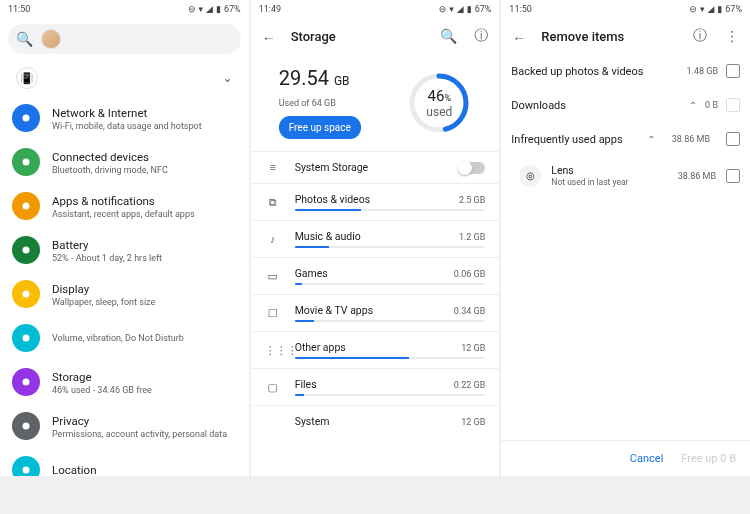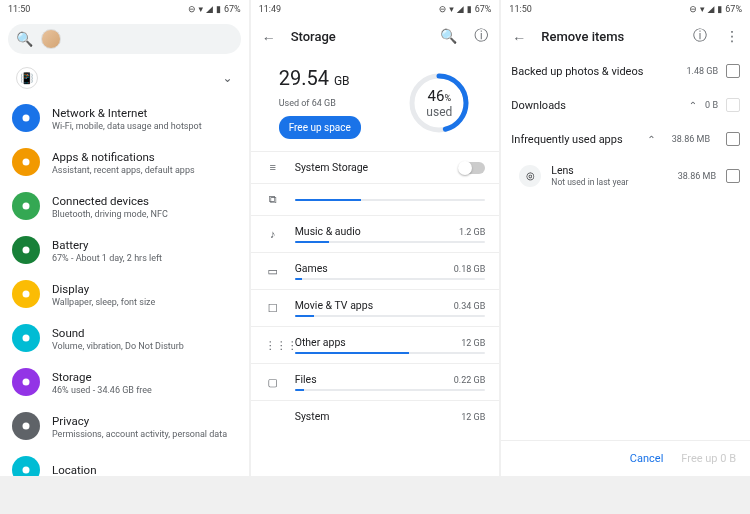--- a/index.html
+++ b/index.html
@@ -92,71 +92,70 @@
           <svg viewBox="0 0 24 24">
             <circle cx="12" cy="12" r="6"></circle>
           </svg>
         </div>
         <div class="s-text">
           <div class="s-title">Network &amp; Internet</div>
           <div class="s-sub">Wi-Fi, mobile, data usage and hotspot</div>
         </div>
       </div>
       <div class="s-item">
+        <div class="s-icon" style="background:#34a853">
+          <svg viewBox="0 0 24 24">
+            <circle cx="12" cy="12" r="6"></circle>
+          </svg>
+        </div>
+        <div class="s-text">
+          <div class="s-title">Connected devices</div>
+          <div class="s-sub">Bluetooth, driving mode, NFC</div>
+        </div>
+      </div>
+      <div class="s-item">
         <div class="s-icon" style="background:#f29900">
           <svg viewBox="0 0 24 24">
             <circle cx="12" cy="12" r="6"></circle>
           </svg>
         </div>
         <div class="s-text">
           <div class="s-title">Apps &amp; notifications</div>
           <div class="s-sub">Assistant, recent apps, default apps</div>
         </div>
       </div>
       <div class="s-item">
-        <div class="s-icon" style="background:#34a853">
-          <svg viewBox="0 0 24 24">
-            <circle cx="12" cy="12" r="6"></circle>
-          </svg>
-        </div>
-        <div class="s-text">
-          <div class="s-title">Connected devices</div>
-          <div class="s-sub">Bluetooth, driving mode, NFC</div>
-        </div>
-      </div>
-      <div class="s-item">
         <div class="s-icon" style="background:#178038">
           <svg viewBox="0 0 24 24">
             <circle cx="12" cy="12" r="6"></circle>
           </svg>
         </div>
         <div class="s-text">
           <div class="s-title">Battery</div>
-          <div class="s-sub">67% - About 1 day, 2 hrs left</div>
+          <div class="s-sub">52% - About 1 day, 2 hrs left</div>
         </div>
       </div>
       <div class="s-item">
         <div class="s-icon" style="background:#fbbc04">
           <svg viewBox="0 0 24 24">
             <circle cx="12" cy="12" r="6"></circle>
           </svg>
         </div>
         <div class="s-text">
           <div class="s-title">Display</div>
           <div class="s-sub">Wallpaper, sleep, font size</div>
         </div>
       </div>
       <div class="s-item">
         <div class="s-icon" style="background:#00bcd4">
           <svg viewBox="0 0 24 24">
             <circle cx="12" cy="12" r="6"></circle>
           </svg>
         </div>
         <div class="s-text">
-          <div class="s-title">Sound</div>
           <div class="s-sub">Volume, vibration, Do Not Disturb</div>
         </div>
       </div>
       <div class="s-item">
         <div class="s-icon" style="background:#9334e6">
           <svg viewBox="0 0 24 24">
             <circle cx="12" cy="12" r="6"></circle>
           </svg>
         </div>
         <div class="s-text">
@@ -228,20 +227,24 @@
         <div class="cat-body">
           <div class="cat-row">
             <span class="cat-title">System Storage</span>
             <div class="toggle"></div>
           </div>
         </div>
       </div>
       <div class="cat-item">
         <div class="cat-ico">⧉</div>
         <div class="cat-body">
+          <div class="cat-row">
+            <span class="cat-title">Photos &amp; videos</span>
+            <span class="cat-size">2.5 GB</span>
+          </div>
           <div class="cat-bar">
             <div class="cat-fill" style="width:35%"></div>
           </div>
         </div>
       </div>
       <div class="cat-item">
         <div class="cat-ico">♪</div>
         <div class="cat-body">
           <div class="cat-row">
             <span class="cat-title">Music &amp; audio</span>
@@ -250,21 +253,21 @@
           <div class="cat-bar">
             <div class="cat-fill" style="width:18%"></div>
           </div>
         </div>
       </div>
       <div class="cat-item">
         <div class="cat-ico">▭</div>
         <div class="cat-body">
           <div class="cat-row">
             <span class="cat-title">Games</span>
-            <span class="cat-size">0.18 GB</span>
+            <span class="cat-size">0.06 GB</span>
           </div>
           <div class="cat-bar">
             <div class="cat-fill" style="width:4%"></div>
           </div>
         </div>
       </div>
       <div class="cat-item">
         <div class="cat-ico">☐</div>
         <div class="cat-body">
           <div class="cat-row">

